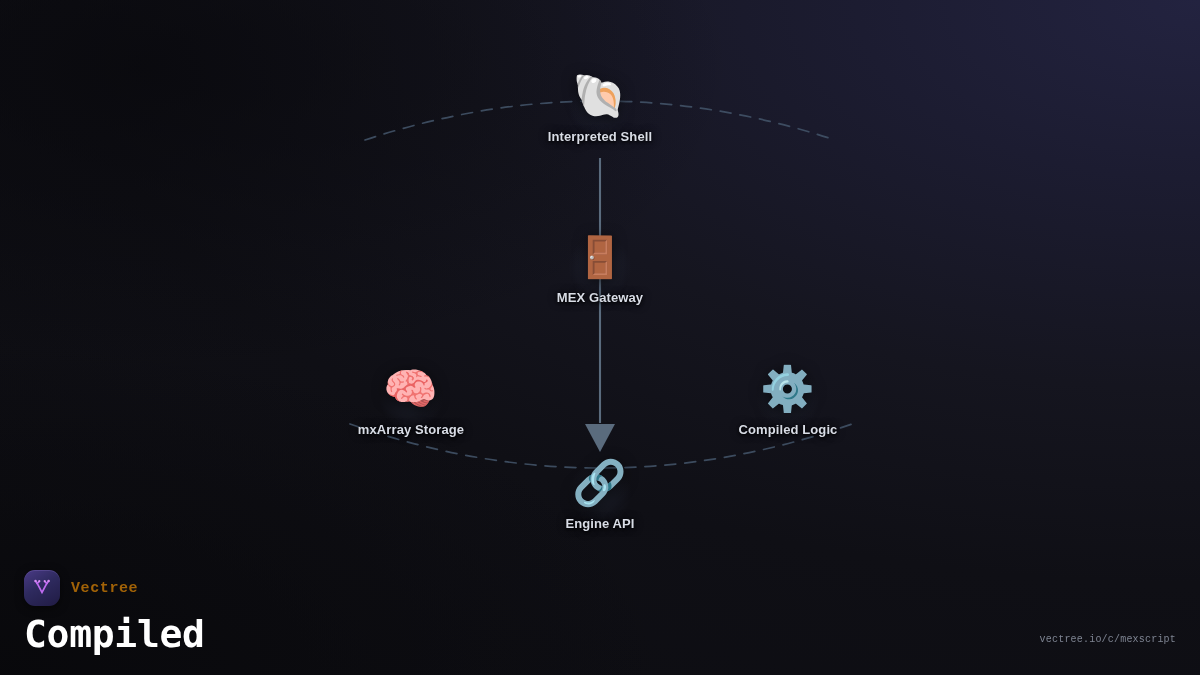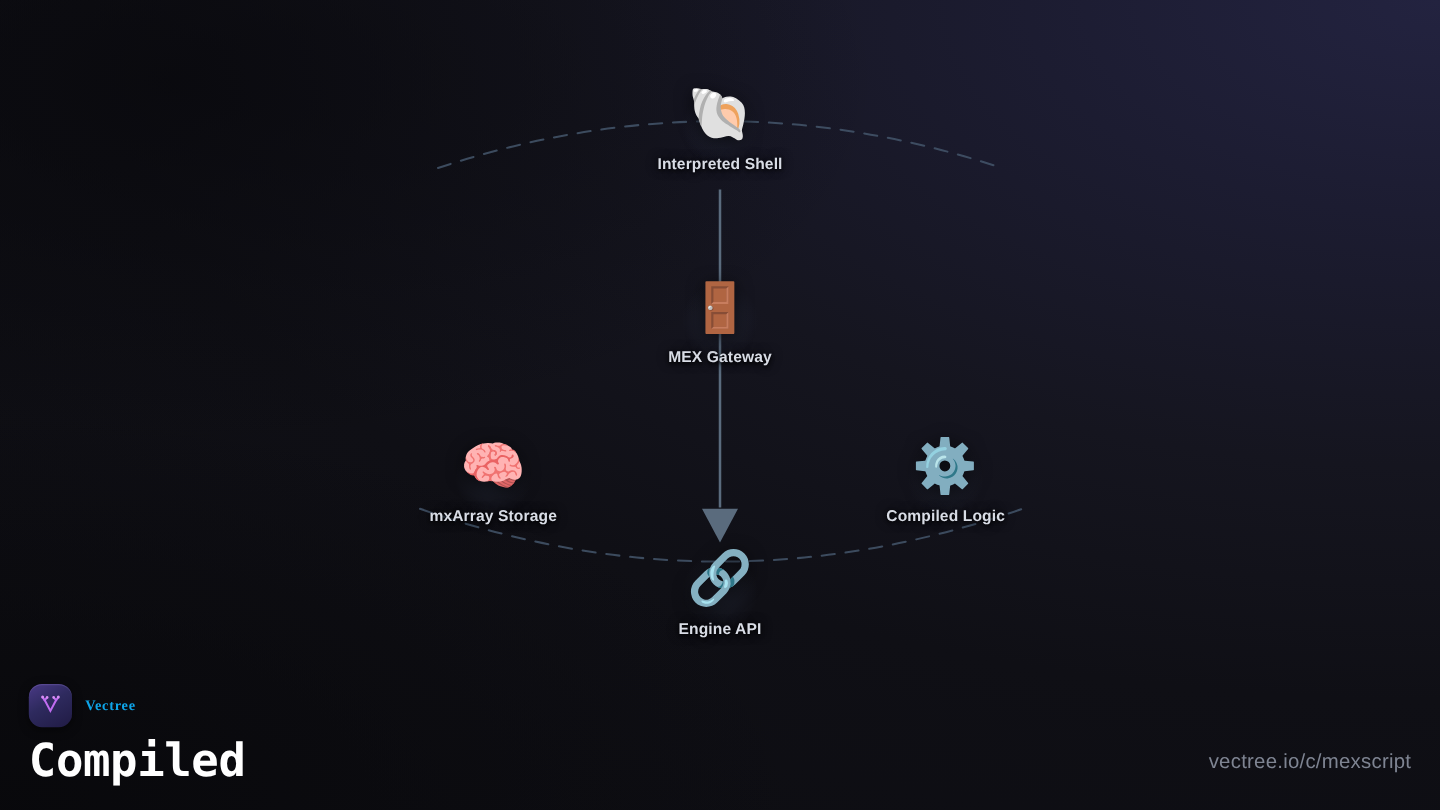--- a/index.html
+++ b/index.html
@@ -102,41 +102,41 @@
   }
   #brand-logo {
     width:36px; height:36px;
     border-radius:11px;
     background:linear-gradient(150deg,#4a3a86 0%,#2e2a5e 45%,#201b44 100%);
     box-shadow:0 2px 8px rgba(0,0,0,.55), inset 0 1px 0 rgba(190,160,255,.18);
     display:flex; align-items:center; justify-content:center;
     flex:none;
   }
   #brand-name {
-    font-family:Liberation Serif, serif;
-    font-size:12px;
+    font-family:Liberation Mono, monospace;
+    font-size:15px;
     font-weight:bold;
-    color:#0ea5e9;
+    color:#a16207;
     letter-spacing:.6px;
   }
   #brand-title {
     margin-top:9px;
     font-family:"DejaVu Sans Mono", monospace;
     font-size:38px;
     font-weight:bold;
     color:#ffffff;
     letter-spacing:-.3px;
     line-height:1.05;
   }
 
   #url {
     position:absolute;
     right:24px; bottom:30px;
-    font-family:Liberation Sans, sans-serif;
-    font-size:17px;
+    font-family:Liberation Mono, monospace;
+    font-size:10px;
     color:#7e8492;
     letter-spacing:.2px;
     z-index:6;
   }
 </style>
 </head>
 <body>
 
 <div id="stage"></div>
 

